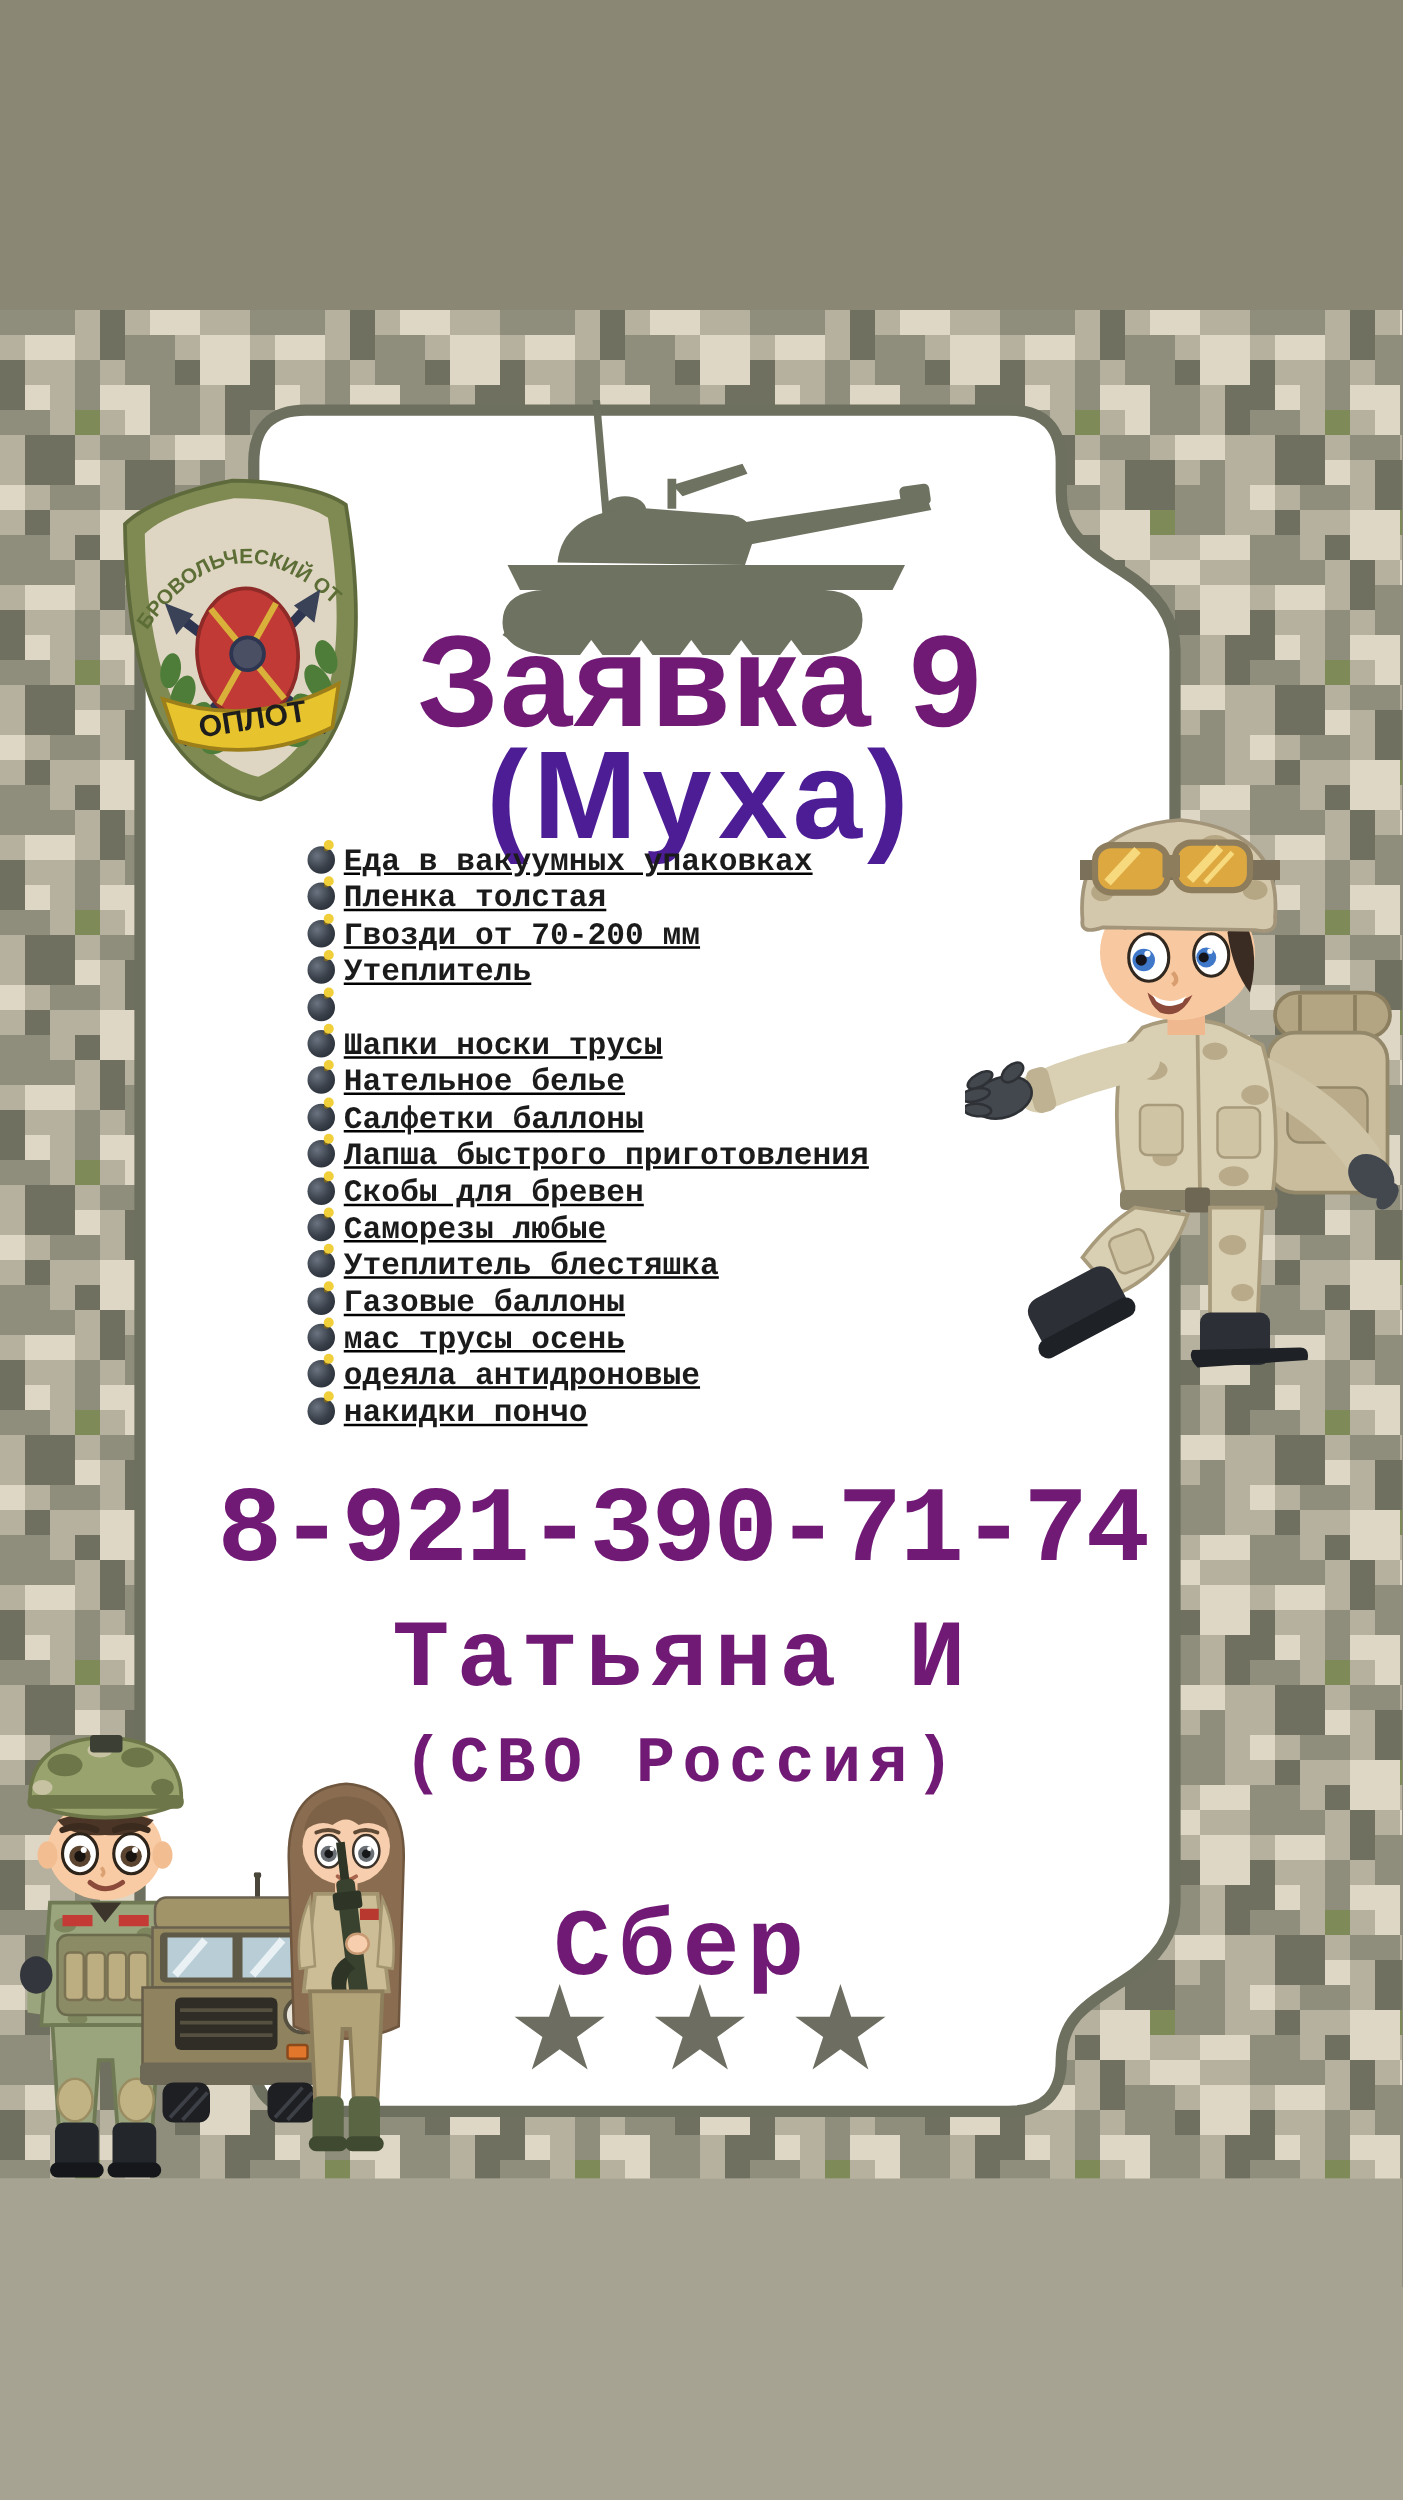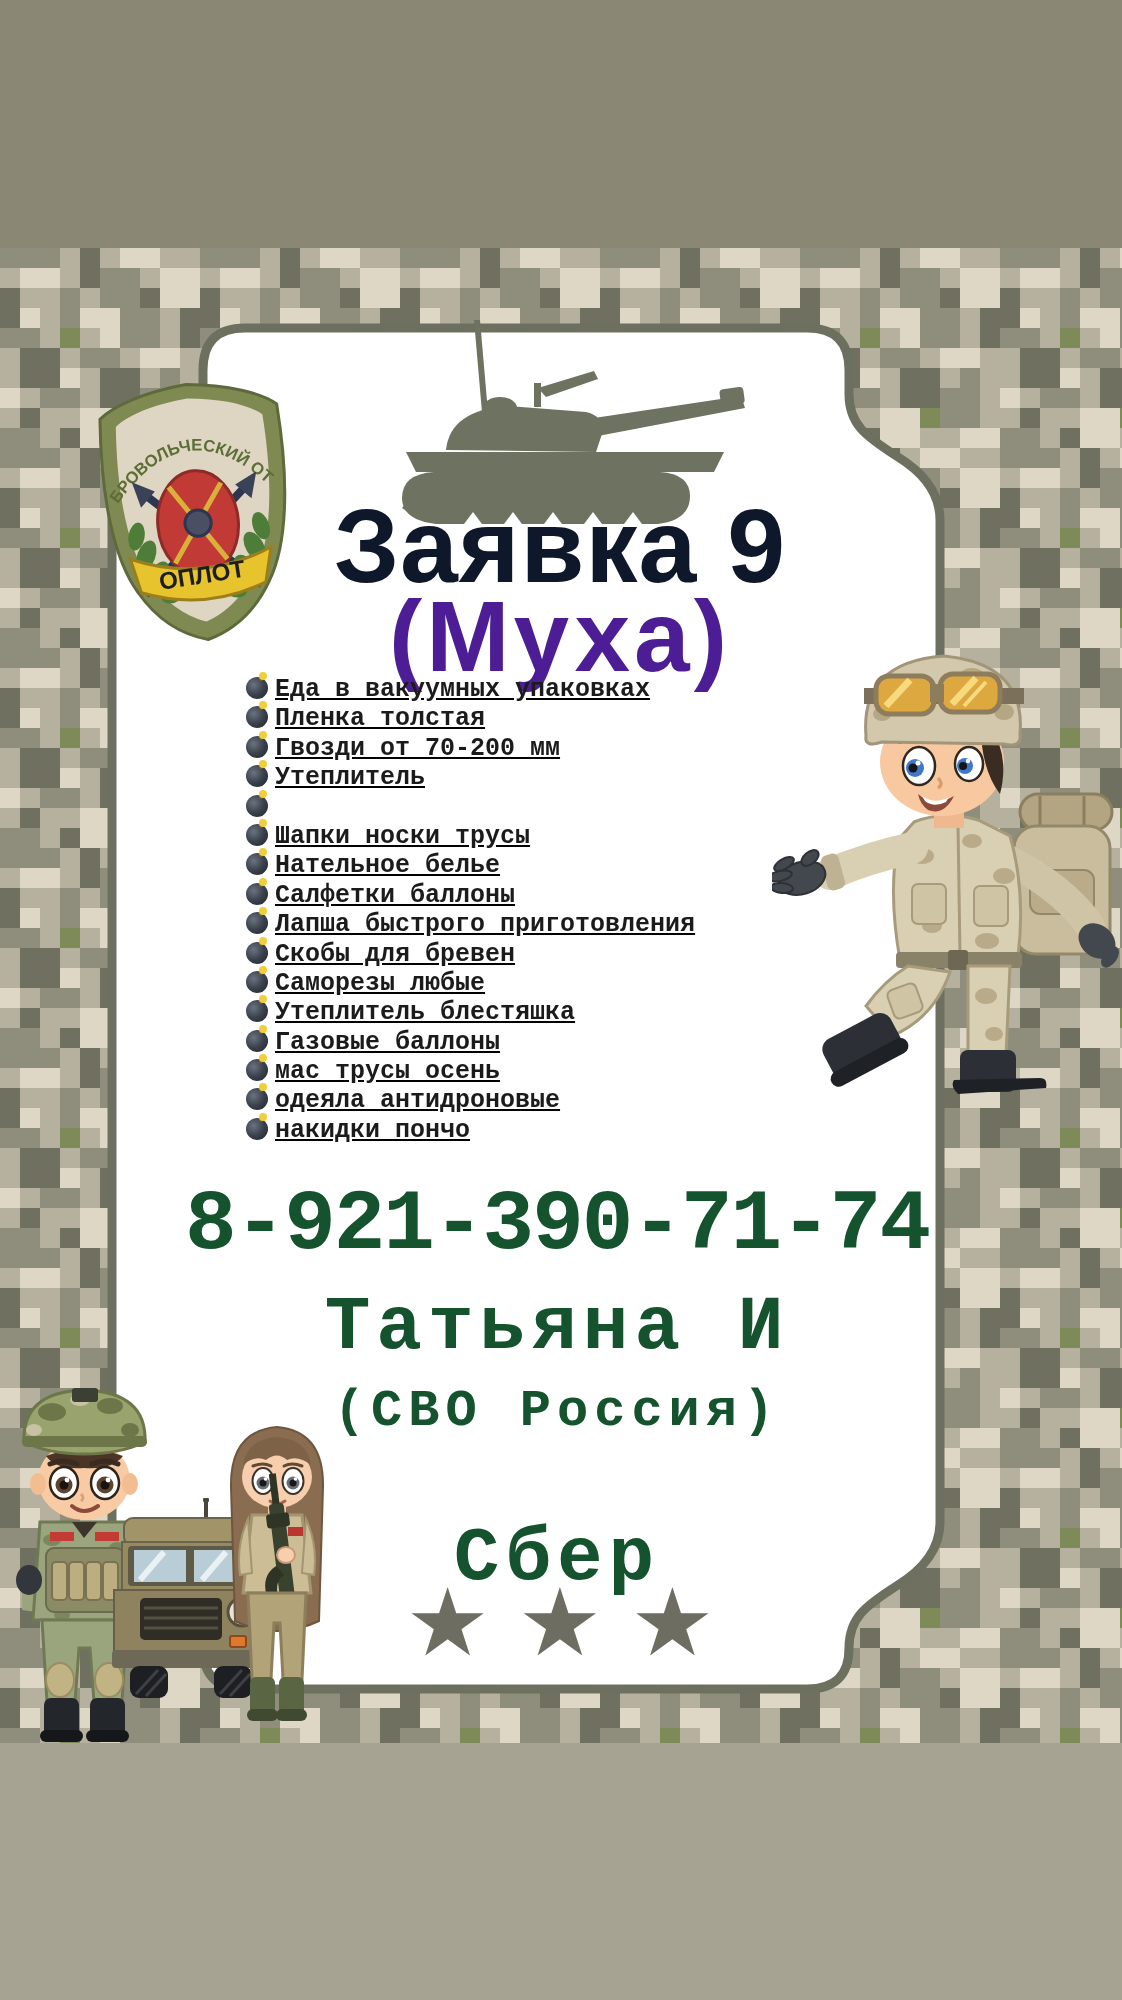--- a/index.html
+++ b/index.html
@@ -9,34 +9,34 @@
   .band-top{position:absolute;left:0;top:0;width:1122px;height:248px;background:#8a8775;}
   .band-bottom{position:absolute;left:0;top:1743px;width:1122px;height:257px;background:#a7a392;}
   .camo{position:absolute;left:0;top:248px;width:1122px;height:1495px;}
 
   .card-frame{position:absolute;left:0;top:0;width:1122px;height:2000px;}
 
   .tank{position:absolute;left:388px;top:320px;width:365px;height:232px;}
   .patch{position:absolute;left:96px;top:380px;width:202px;height:262px;transform:rotate(-5deg);}
 
   .title1{position:absolute;left:140px;top:494px;width:840px;text-align:center;
-          font-size:104px;font-weight:bold;line-height:1;color:#0f172a;letter-spacing:1px;}
+          font-size:104px;font-weight:bold;line-height:1;color:#701a75;letter-spacing:1px;}
   .title2{position:absolute;left:140px;top:586px;width:840px;text-align:center;
           font-size:100px;font-weight:bold;line-height:1;color:#4c1d95;letter-spacing:4px;}
 
   .items{position:absolute;left:246px;top:676px;width:780px;margin:0;padding:0;list-style:none;}
   .items li{display:flex;align-items:flex-start;height:29.4px;text-decoration:underline;}
   .item-text{font-family:"Liberation Mono","DejaVu Sans Mono",monospace;font-weight:bold;
              font-size:25px;line-height:27px;color:#1b1b1b;white-space:nowrap;}
   .bomb{flex:none;width:22px;height:22px;margin:1px 7px 0 0;border-radius:50%;position:relative;
         background:radial-gradient(circle at 35% 35%, #6a7380 0%, #3a414b 50%, #1f242b 100%);}
   .bomb::before{content:"";position:absolute;top:-5px;right:1px;width:8px;height:8px;border-radius:50%;
         background:#f0cf3a;box-shadow:-2px 3px 0 -2px #7a6420;}
 
-  .green{position:absolute;left:56px;width:1002px;text-align:center;color:#14532d;
+  .green{position:absolute;left:45px;width:1002px;text-align:center;color:#701a75;
          font-family:"Liberation Mono","DejaVu Sans Mono",monospace;font-weight:bold;line-height:1;}
   .phone{top:1182px;font-size:86px;letter-spacing:-2px;}
   .cname{top:1290px;font-size:76px;letter-spacing:6px;}
   .cnote{top:1386px;font-size:52px;letter-spacing:6px;}
   .bank{top:1484px;font-size:76px;letter-spacing:6px;margin-top:37px;}
 
   .stars{position:absolute;left:140px;top:1576px;width:840px;text-align:center;
          font-size:94px;line-height:1;color:#6d6d62;letter-spacing:28px;text-indent:28px;}
 
   .soldier-right{position:absolute;left:772px;top:626px;width:350px;height:485px;}

